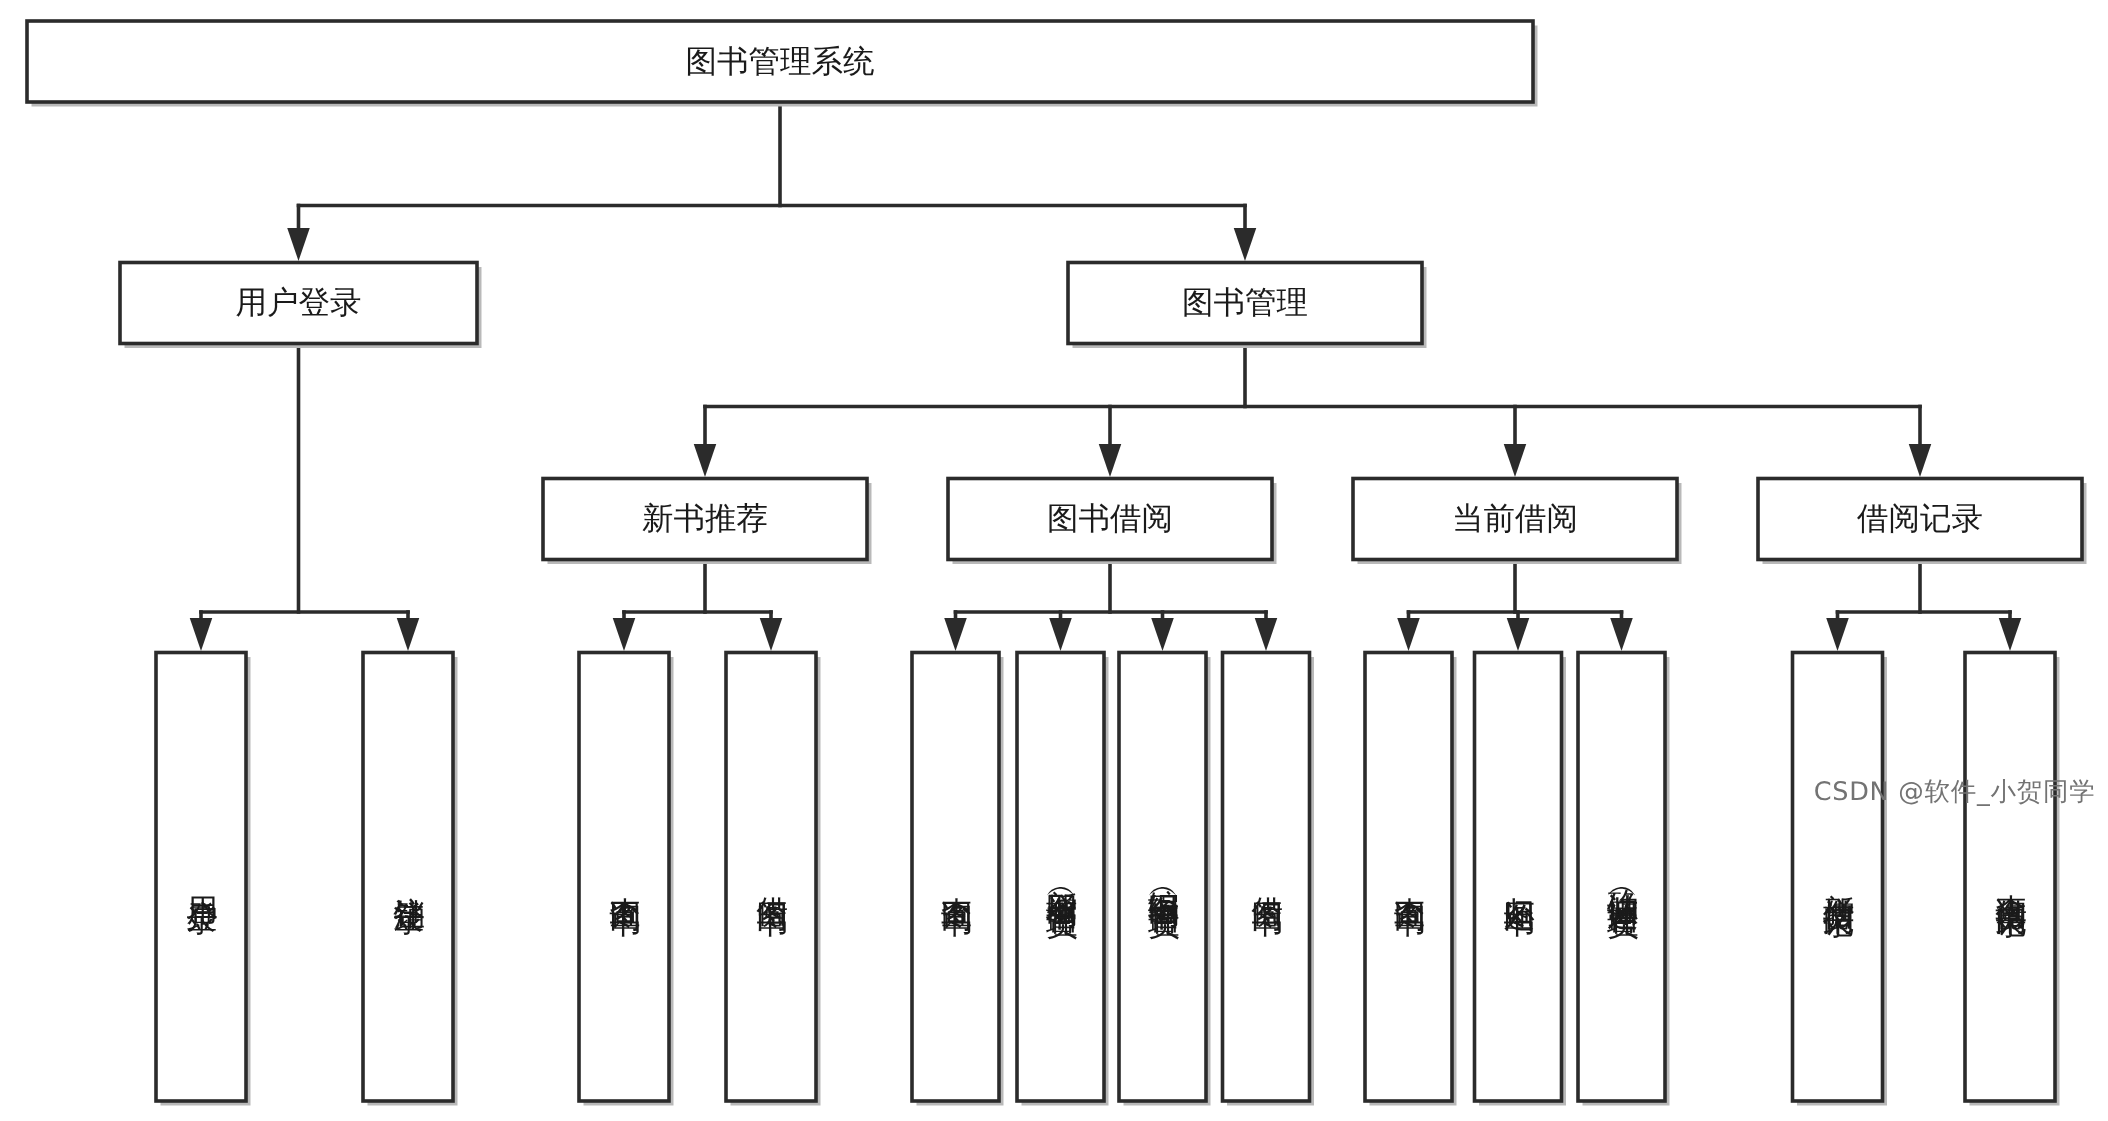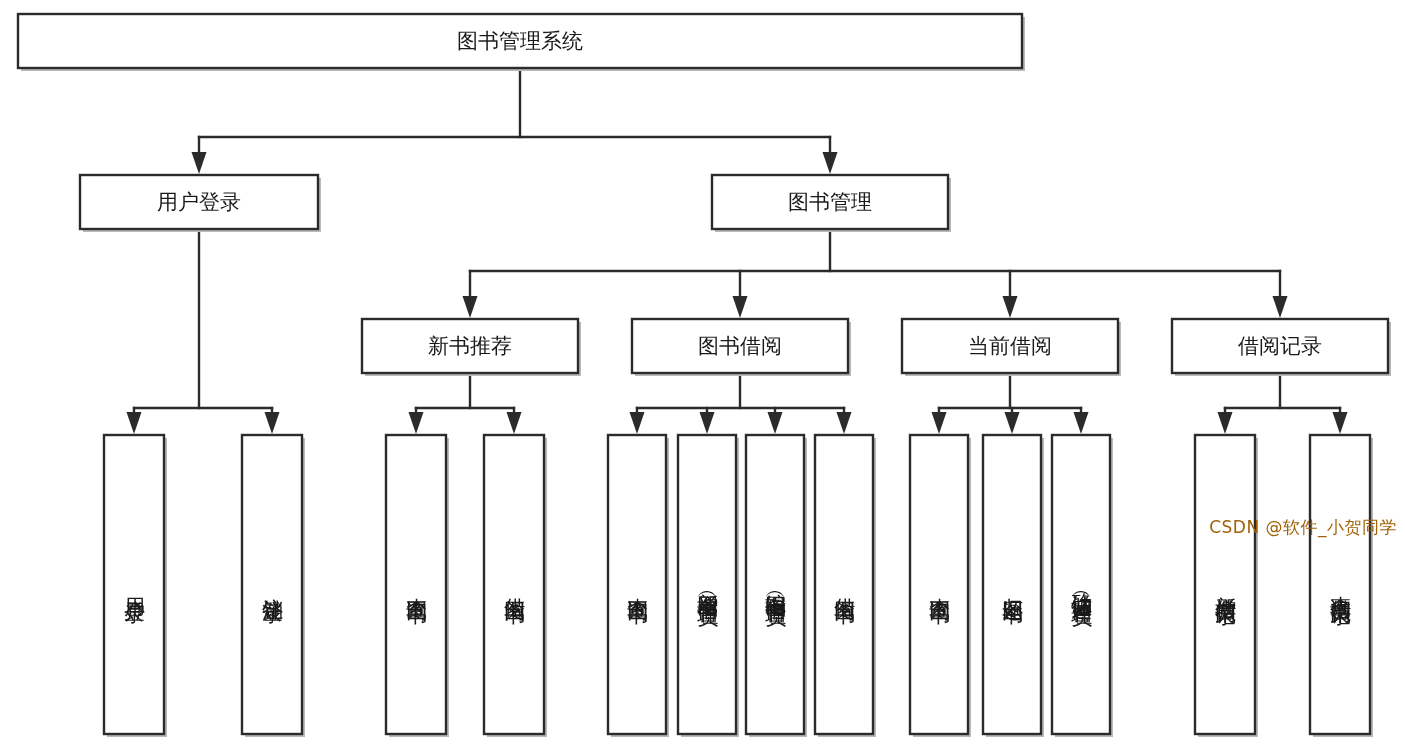--- a/index.html
+++ b/index.html
@@ -70,21 +70,21 @@
     letter-spacing: 2px;
     color: #1a1a1a;
     white-space: nowrap;
   }
   .watermark {
     position: absolute;
     right: 8px;
     bottom: 4px;
     font-family: "DejaVu Sans", "Liberation Sans", sans-serif;
     font-size: 17px;
-    color: #a16207;
+    color: #737373;
     white-space: nowrap;
     letter-spacing: 0.5px;
   }
 </style>
 </head>
 <body>
 
 <div id="diagram-root">
   <svg id="tree-svg" viewBox="0 0 1405 747" preserveAspectRatio="none" xmlns="http://www.w3.org/2000/svg">
     <g id="edges-layer">

